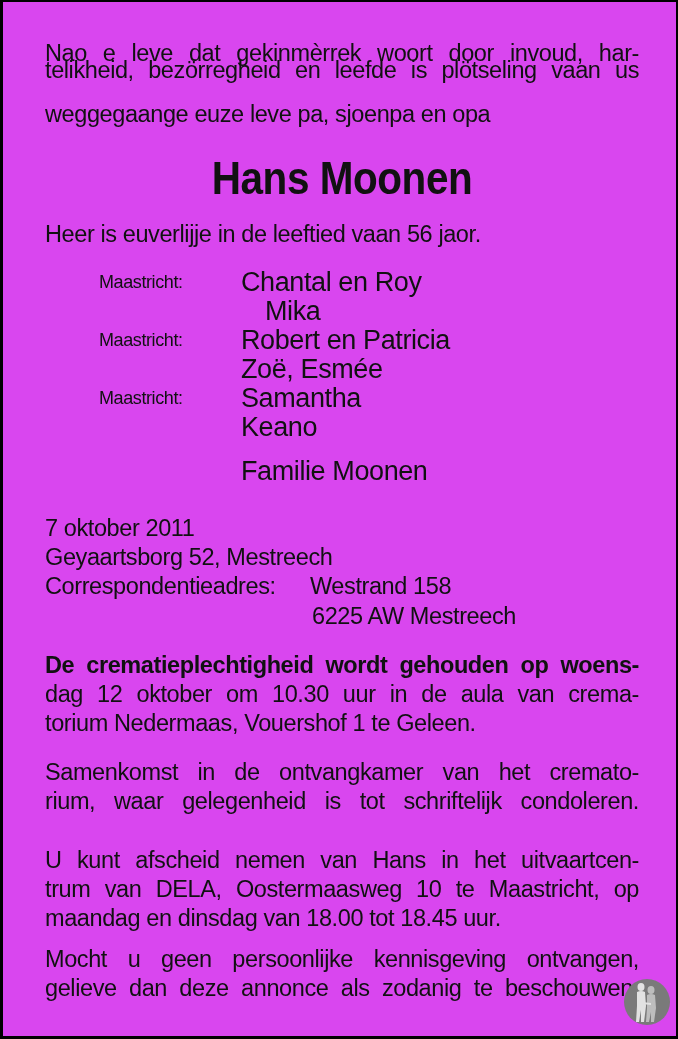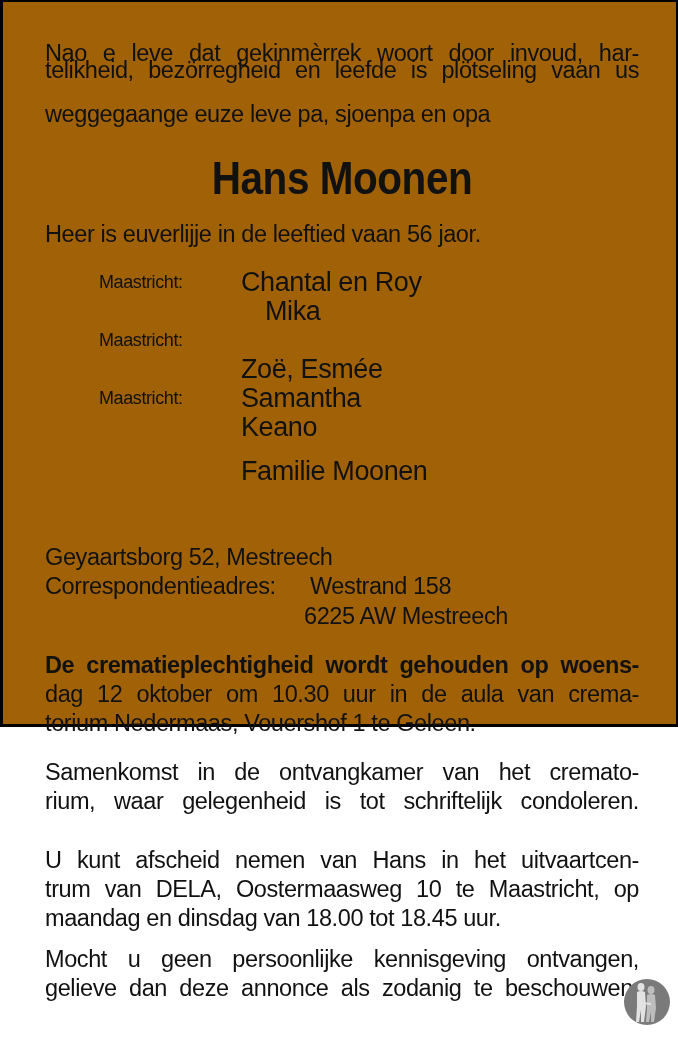--- a/index.html
+++ b/index.html
@@ -11,27 +11,27 @@
       width: 678px;
       height: 1039px;
       position: relative;
       overflow: hidden;
       font-family: "Liberation Sans", "DejaVu Sans", sans-serif;
       color: #111111;
     }
     .frame {
       position: absolute;
       left: 0; top: 0;
-      width: 678px; height: 727px;
+      width: 678px; height: 1039px;
       box-sizing: border-box;
       border-top: 2px solid #000;
       border-left: 3px solid #000;
       border-right: 2px solid #000;
       border-bottom: 3px solid #000;
-      background: #a16207;
+      background: #d946ef;
     }
     .line {
       position: absolute;
       left: 42px;
       font-size: 23.5px;
       line-height: 29px;
       white-space: nowrap;
       letter-spacing: -0.4px;
     }
     .justify {
@@ -84,32 +84,34 @@
 
   <div class="name">Hans Moonen</div>
 
   <div class="line" style="top:218px;">Heer is euverlijje in de leeftied vaan 56 jaor.</div>
 
   <div class="fam-loc" style="top:266px;">Maastricht:</div>
   <div class="fam-names" style="top:266px;">Chantal en Roy</div>
   <div class="fam-names" style="top:295px;margin-left:24px;">Mika</div>
 
   <div class="fam-loc" style="top:324px;">Maastricht:</div>
+  <div class="fam-names" style="top:324px;">Robert en Patricia</div>
   <div class="fam-names" style="top:353px;">Zoë, Esmée</div>
 
   <div class="fam-loc" style="top:382px;">Maastricht:</div>
   <div class="fam-names" style="top:382px;">Samantha</div>
   <div class="fam-names" style="top:411px;">Keano</div>
 
   <div class="fam-names" style="top:455px;">Familie Moonen</div>
 
+  <div class="line" style="top:512px;">7 oktober 2011</div>
   <div class="line" style="top:541px;">Geyaartsborg 52, Mestreech</div>
   <div class="line" style="top:570px;">Correspondentieadres:</div>
   <div class="line" style="top:570px; left:307px;">Westrand 158</div>
-  <div class="line" style="top:600px; left:301px;text-align:right;">6225 AW Mestreech</div>
+  <div class="line" style="top:600px; left:309px;text-align:right;">6225 AW Mestreech</div>
 
   <div class="line justify" style="top:649px;font-weight:bold;">De crematieplechtigheid wordt gehouden op woens-</div>
   <div class="line justify" style="top:678px;">dag 12 oktober om 10.30 uur in de aula van crema-</div>
   <div class="line" style="top:707px;">torium Nedermaas, Vouershof 1 te Geleen.</div>
 
   <div class="line justify" style="top:756px;">Samenkomst in de ontvangkamer van het cremato-</div>
   <div class="line justify" style="top:785px;">rium, waar gelegenheid is tot schriftelijk condoleren.</div>
 
   <div class="line justify" style="top:844px;">U kunt afscheid nemen van Hans in het uitvaartcen-</div>
   <div class="line justify" style="top:873px;">trum van DELA, Oostermaasweg 10 te Maastricht, op</div>

